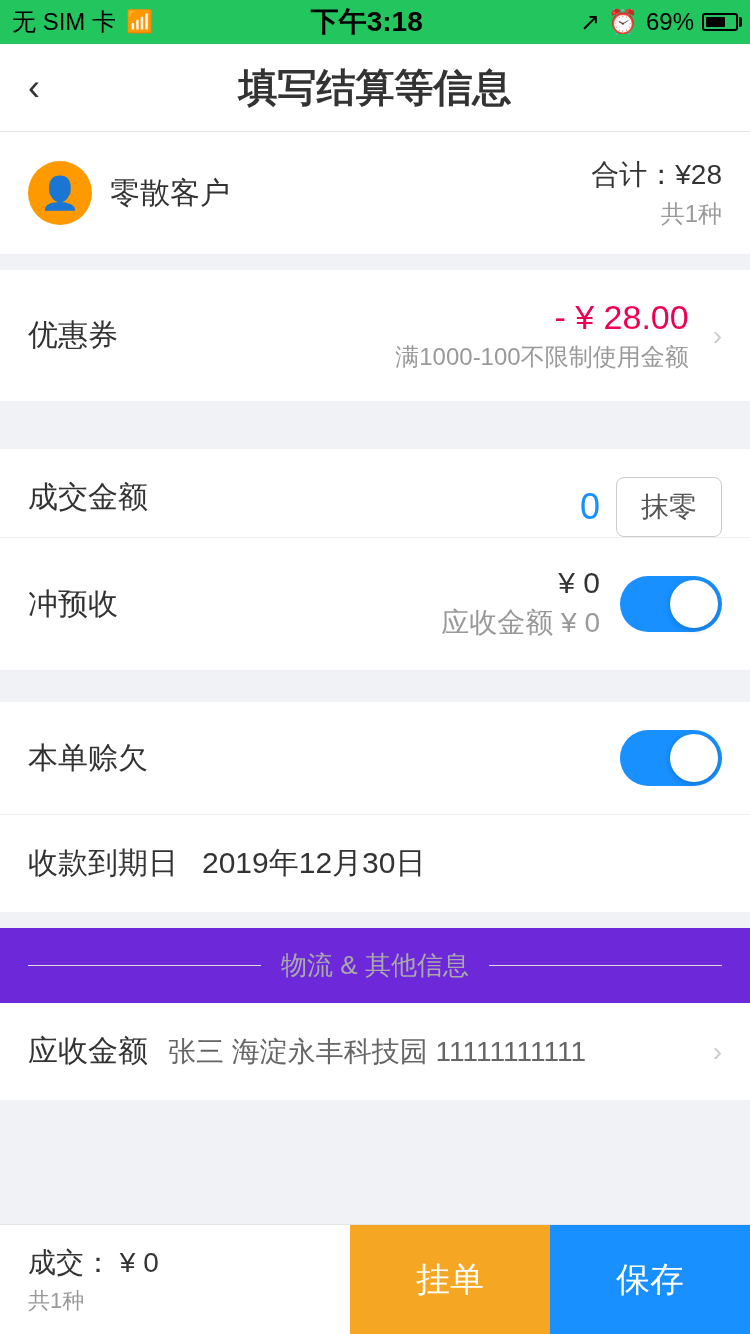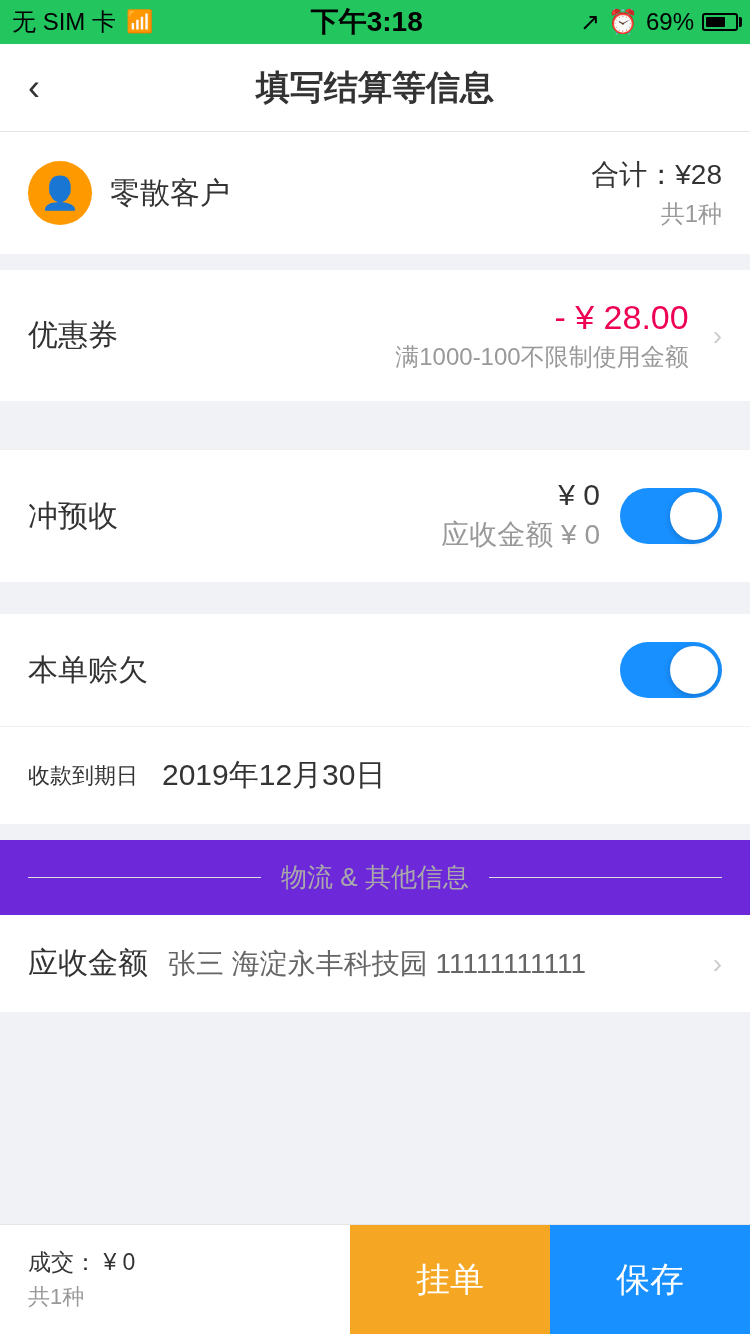--- a/index.html
+++ b/index.html
@@ -43,21 +43,21 @@
       border-bottom: 1px solid #e5e5e5;
     }
     .nav-back {
       position: absolute;
       left: 28px;
       font-size: 36px;
       color: #333;
       cursor: pointer;
     }
     .nav-title {
-      font-size: 34px;
+      font-size: 39px;
       font-weight: 600;
       color: #333;
     }
 
     
     .content {
       flex: 1;
       background: #f0f2f5;
       padding-bottom: 110px;
     }
@@ -176,21 +176,21 @@
     .debt-label { font-size: 30px; color: #333; }
 
     
     .date-row {
       background: #fff;
       padding: 28px;
       display: flex;
       align-items: center;
       border-top: 1px solid #f0f0f0;
     }
-    .date-label { font-size: 22px; color: #333; margin-right: 24px; }
+    .date-label { font-size: 30px; color: #333; margin-right: 24px; }
     .date-value { font-size: 30px; color: #333; }
 
     
     .logistics-header {
       background: #6d28d9;
       padding: 20px 28px;
       text-align: center;
       position: relative;
       display: flex;
       align-items: center;
@@ -231,21 +231,21 @@
       background: #fff;
       border-top: 1px solid #e5e5e5;
     }
     .bottom-info {
       flex: 1;
       display: flex;
       flex-direction: column;
       justify-content: center;
       padding: 0 28px;
     }
-    .bottom-amount { font-size: 23px; color: #333; }
+    .bottom-amount { font-size: 28px; color: #333; }
     .bottom-count { font-size: 22px; color: #999; margin-top: 4px; }
     .btn-pending {
       width: 200px;
       background: #f5a623;
       color: #fff;
       font-size: 34px;
       display: flex;
       align-items: center;
       justify-content: center;
       cursor: pointer;
@@ -314,20 +314,27 @@
           <div class="row-value-red">- ¥ 28.00</div>
           <div class="row-sub">满1000-100不限制使用金额</div>
         </div>
         <span class="chevron">›</span>
       </div>
     </div>
   </div>
 
   <div class="amount-section section-sep"></div>
   <div class="amount-section">
+    <div class="amount-row">
+      <span class="row-label">成交金额</span>
+      <div class="row-right">
+        <span class="row-value-blue">0</span>
+        <button class="round-zero-btn">抹零</button>
+      </div>
+    </div>
 
     <div style="border-top:1px solid #f0f0f0;"></div>
     <div class="prepay-row">
       <span class="row-label">冲预收</span>
       <div class="prepay-right">
         <div class="prepay-values">
           <div class="prepay-main">¥ 0</div>
           <div class="prepay-sub">应收金额 ¥ 0</div>
         </div>
         <div class="toggle">

